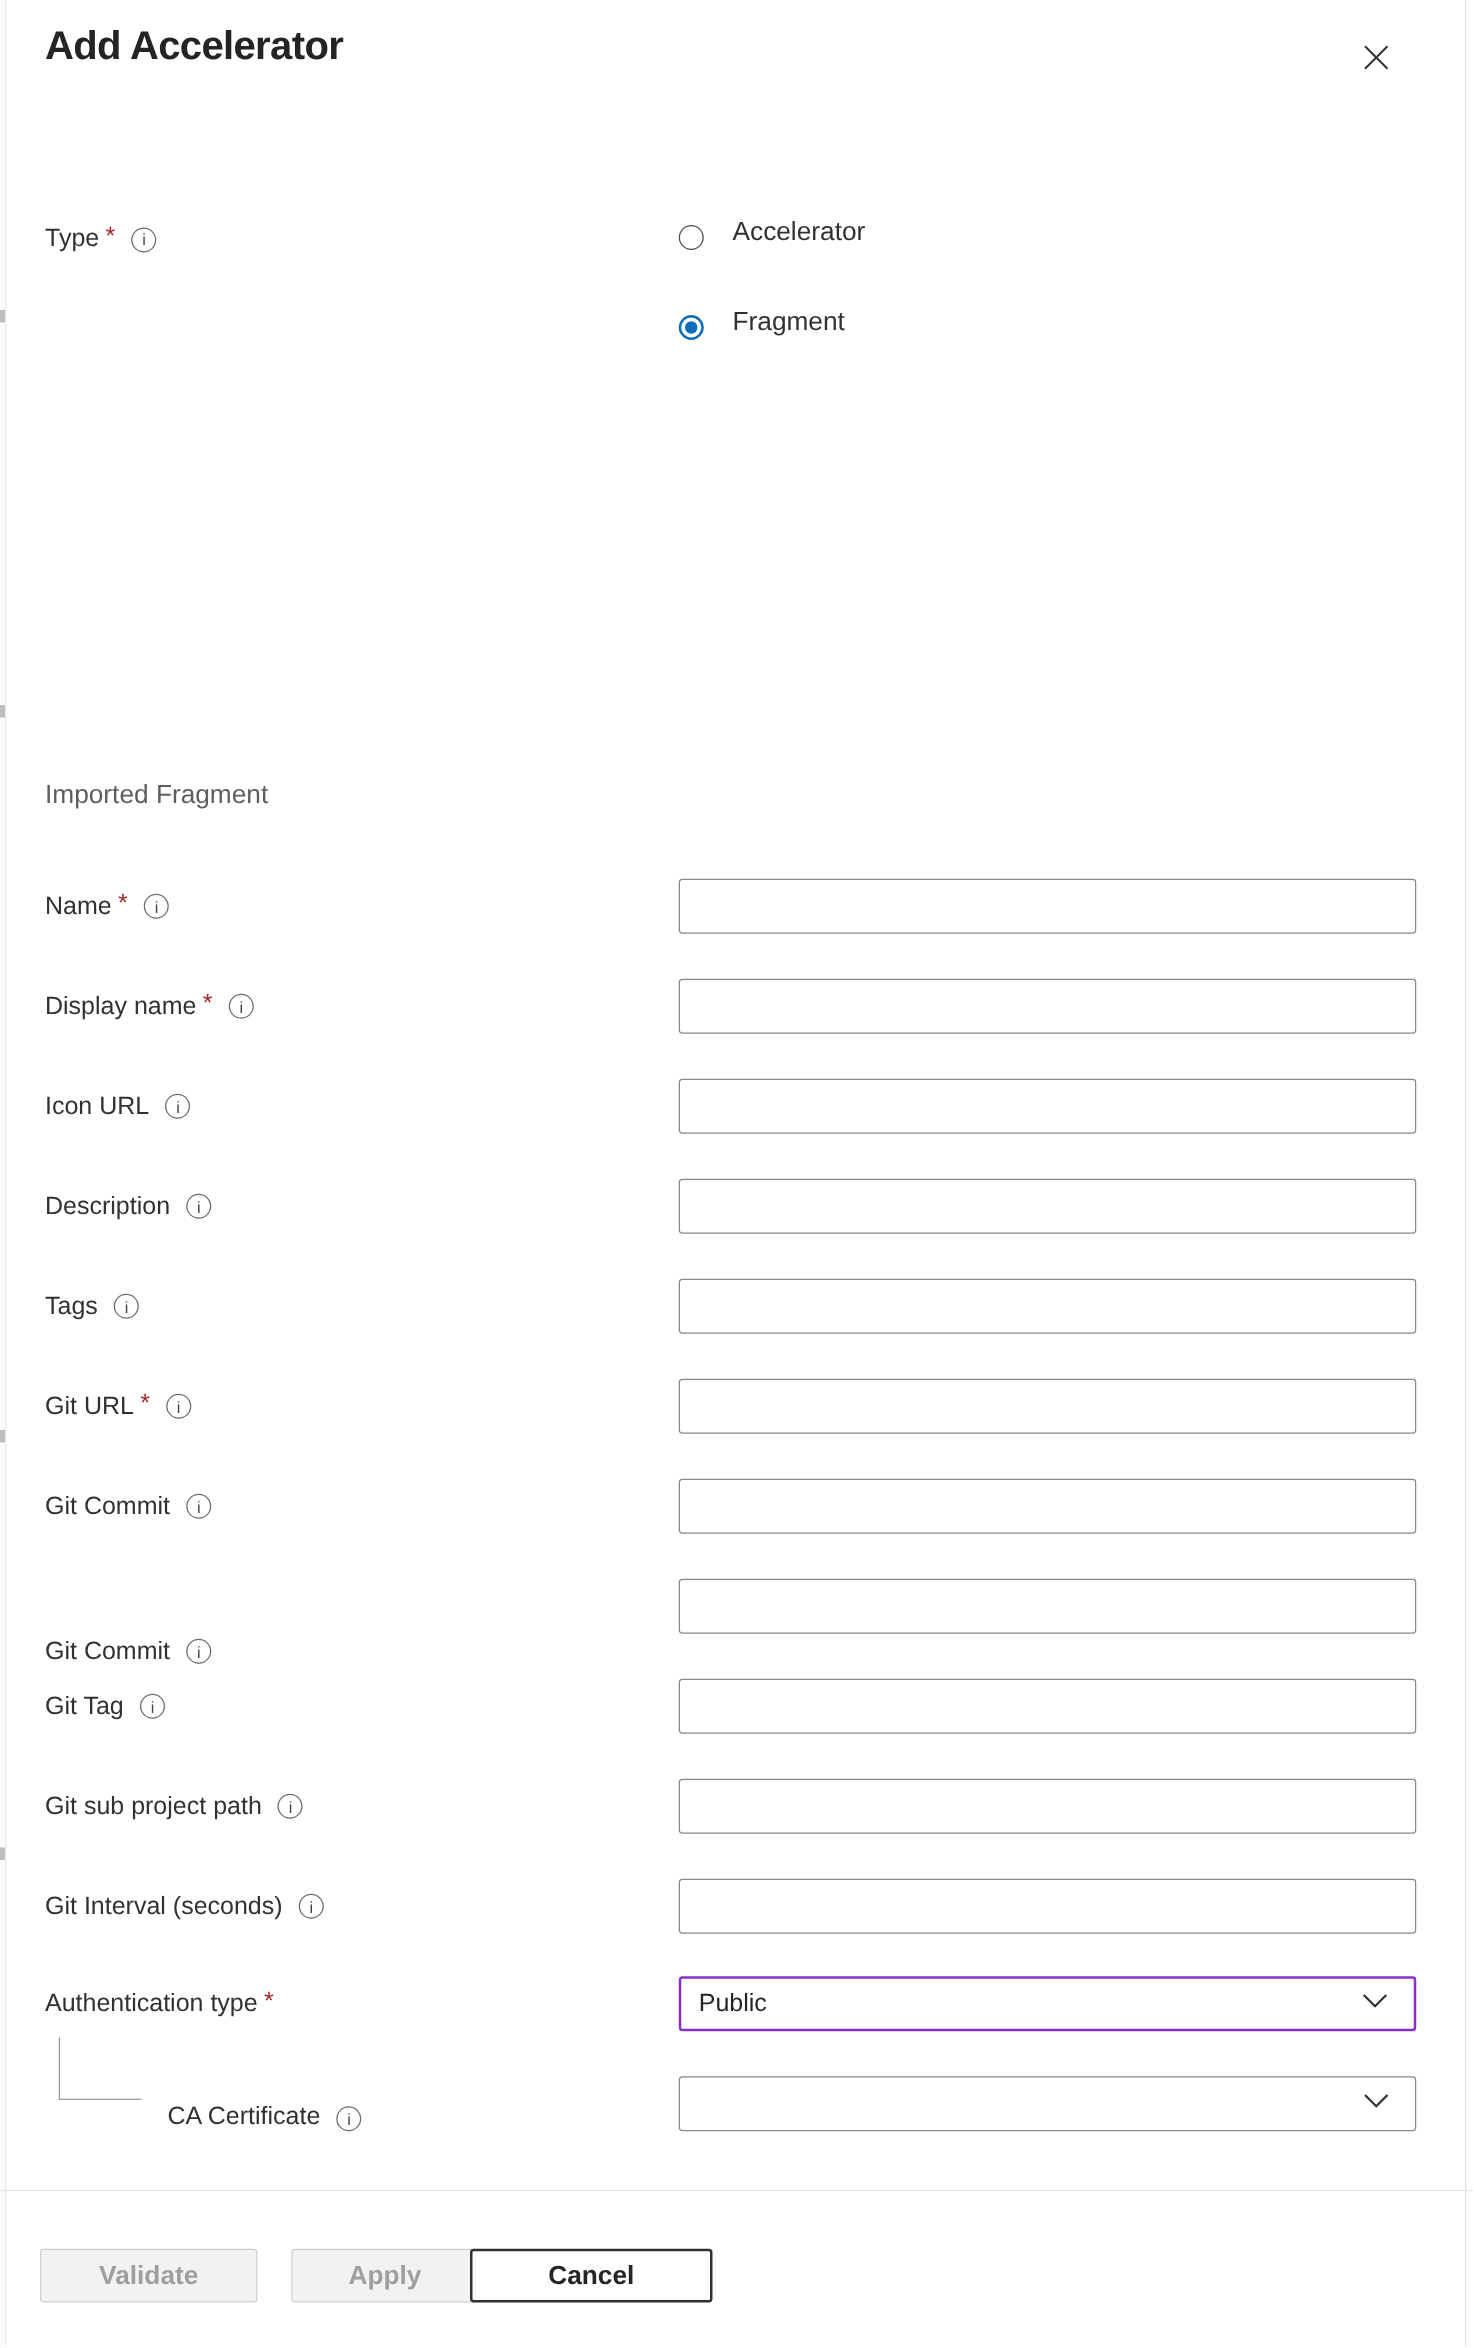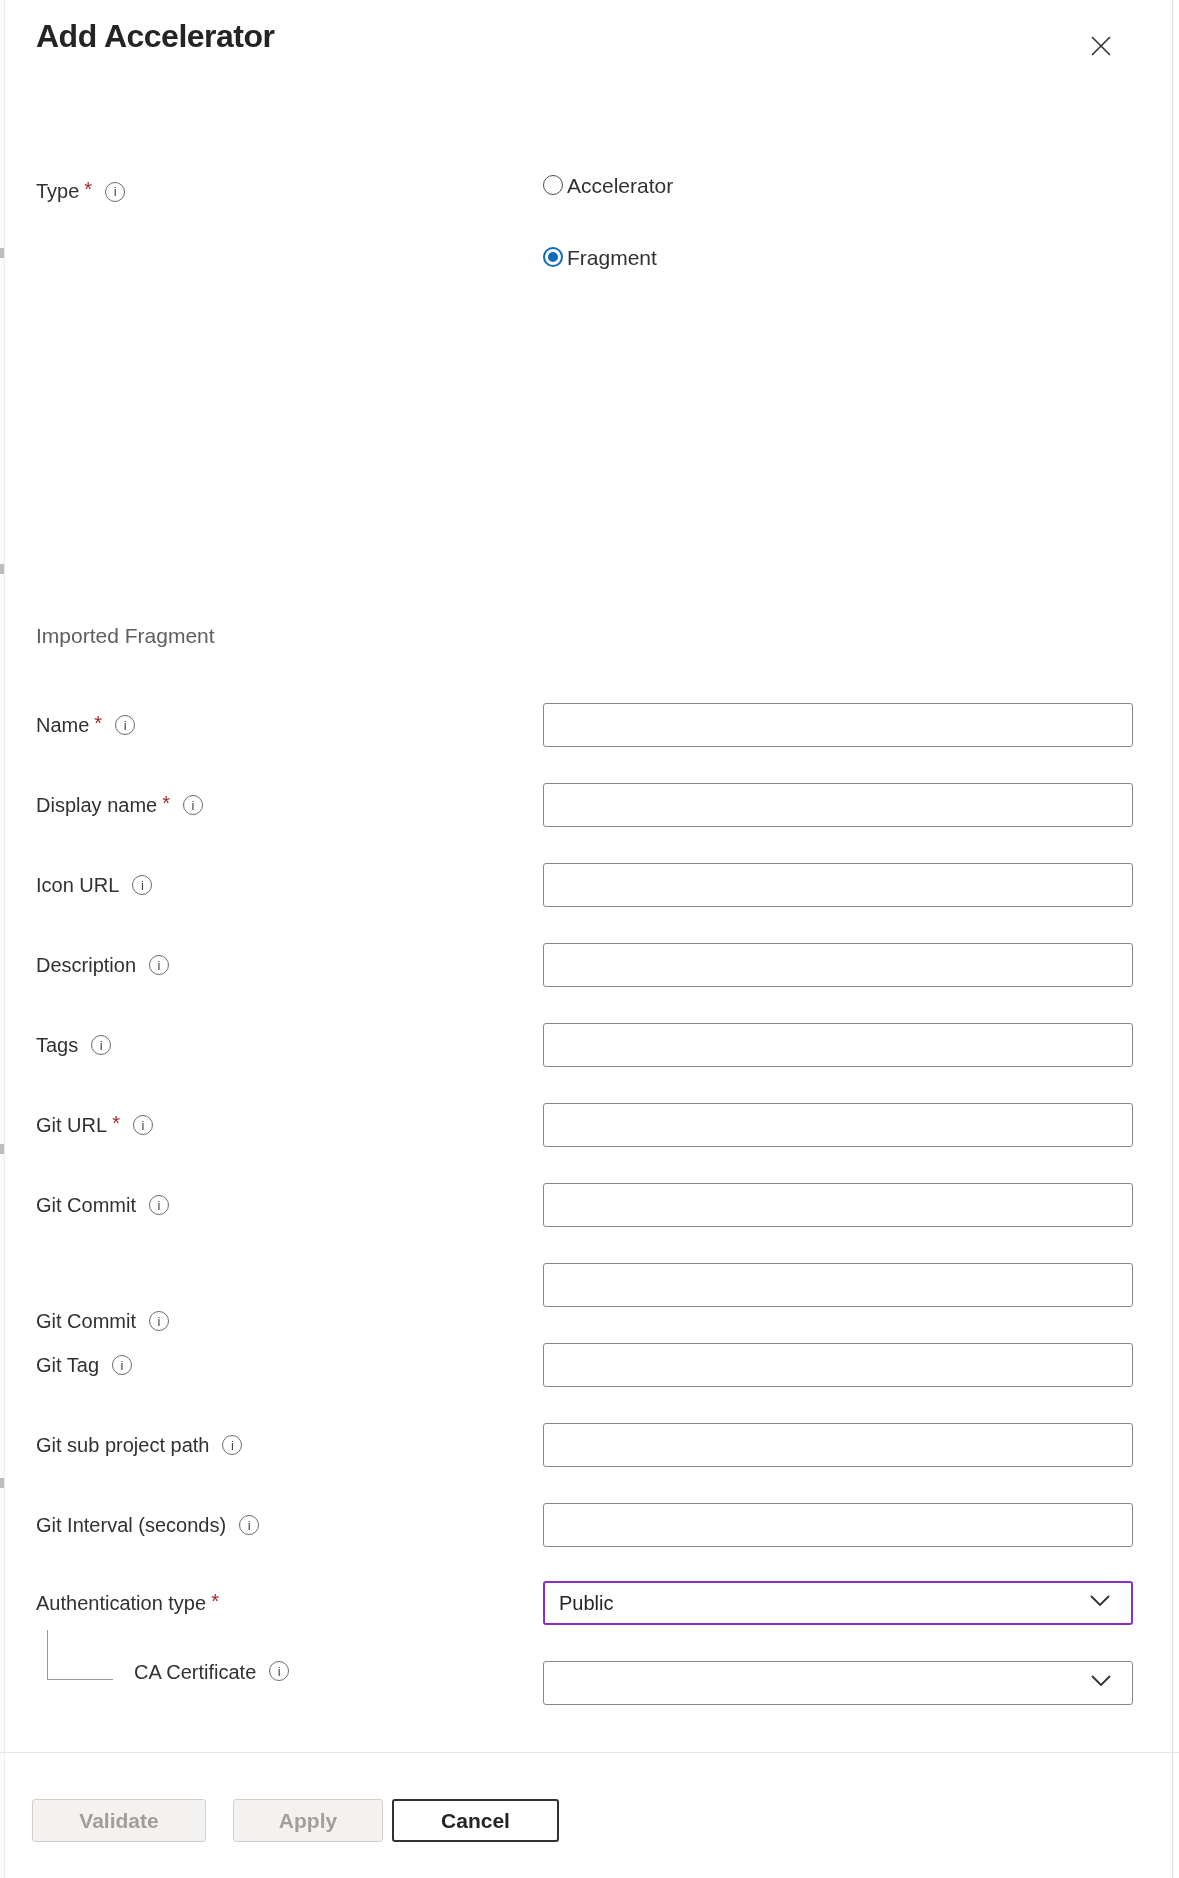--- a/index.html
+++ b/index.html
@@ -17,21 +17,21 @@
   .close-btn { position:absolute; left:1082px; top:28px; width:38px; height:38px; display:flex; align-items:center; justify-content:center; cursor:pointer; background:transparent; border:none; }
 
   
   .lbl { font-size:20px; color:#323130; }
   .req { color:#a4262c; font-size:20px; position:relative; top:-2px; margin-left:5px; font-weight:400; }
   .info { display:inline-flex; align-items:center; justify-content:center; width:20px; height:20px; border:1px solid #6b6b6b; border-radius:50%; font-size:13px; line-height:1; color:#424242; margin-left:13px; flex:0 0 auto; }
 
   
   .type-label { position:absolute; left:36px; top:180px; display:flex; align-items:center; }
   .radio-group { position:absolute; left:543px; top:172px; width:454px; }
-  .radio-option { display:flex; gap:4px; }
+  .radio-option { display:flex; gap:23px;align-items:flex-end; }
   .radio-option + .radio-option { margin-top:44px; }
   .radio-circle { width:20px; height:20px; border-radius:50%; border:1px solid #4a4a4a; background:#fff; margin-top:3px; flex:0 0 auto; position:relative; }
   .radio-option.selected .radio-circle { border:2px solid #0f6cbd; }
   .radio-option.selected .radio-circle::after { content:""; position:absolute; left:50%; top:50%; transform:translate(-50%,-50%); width:10px; height:10px; border-radius:50%; background:#0f6cbd; }
   .radio-label { font-size:21px; color:#323130; line-height:28px; }
   .radio-desc { font-size:20px; color:#605e5c; line-height:30px; margin-top:2px; }
 
   
   .section-label { position:absolute; left:36px; top:624px; font-size:21px; color:#605e5c; }
 
@@ -40,29 +40,29 @@
   .field-input { position:absolute; left:543px; width:590px; height:44px; border:1px solid #8a8886; border-radius:3px; background:#fff; font-size:20px; font-family:inherit; color:#242424; padding:0 14px; outline:none; }
 
   
   .select-box { position:absolute; left:543px; width:590px; height:44px; border:1px solid #8a8886; border-radius:3px; background:#fff; display:flex; align-items:center; padding:15px 14px; cursor:pointer; }
   .select-box.focused { border:2px solid #8a2fc7; }
   .select-value { font-size:20px; color:#242424; flex:1; }
   .chevron { flex:0 0 auto; margin-right:6px; }
 
   
   .connector { position:absolute; left:47px; top:1630px; width:66px; height:50px; border-left:1px solid #9a9896; border-bottom:1px solid #9a9896; }
-  .ca-label { position:absolute; left:134px; height:44px; display:flex; align-items:flex-start; }
+  .ca-label { position:absolute; left:134px; height:44px; display:flex; align-items:flex-end; }
 
   
   .footer-sep { position:absolute; left:0; top:1752px; width:1179px; height:1px; background:#e5e5e5; }
   .btn { position:absolute; top:1799px; height:43px; border-radius:3px; font-family:inherit; font-size:21px; font-weight:600; display:flex; align-items:center; justify-content:center; cursor:pointer; }
   .btn.disabled { background:#f3f2f1; border:1px solid #d2d0ce; color:#a19f9d; cursor:default; }
   .btn-validate { left:32px; width:174px; }
   .btn-apply { left:233px; width:150px; }
-  .btn-cancel { left:392px; width:167px; background:#ffffff; border:2px solid #323130; color:#242424; }
+  .btn-cancel { left:376px; width:194px; background:#ffffff; border:2px solid #323130; color:#242424; }
 </style>
 </head>
 <body>
 
 <div class="panel">
 
   <div class="gutter">
     <div class="gutter-tick" style="top:248px"></div>
     <div class="gutter-tick" style="top:564px"></div>
     <div class="gutter-tick" style="top:1144px"></div>

